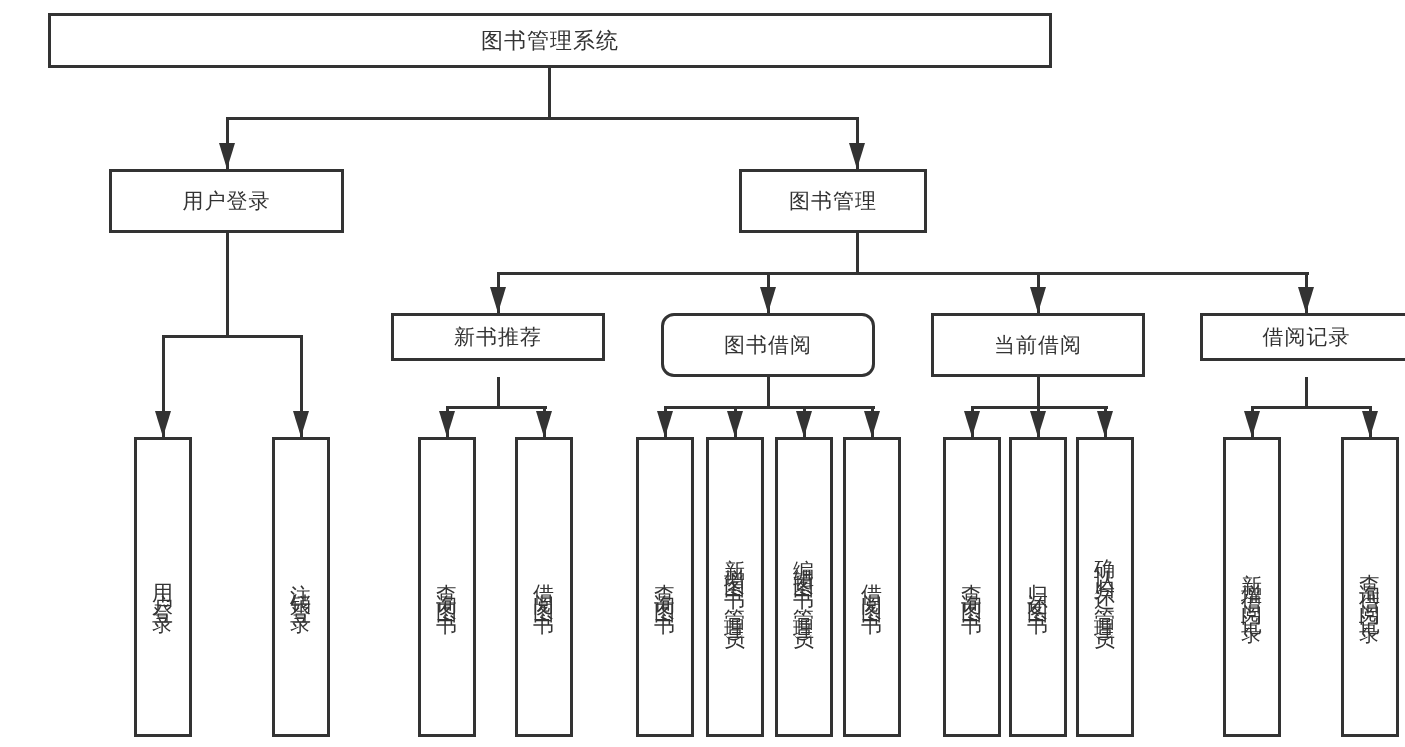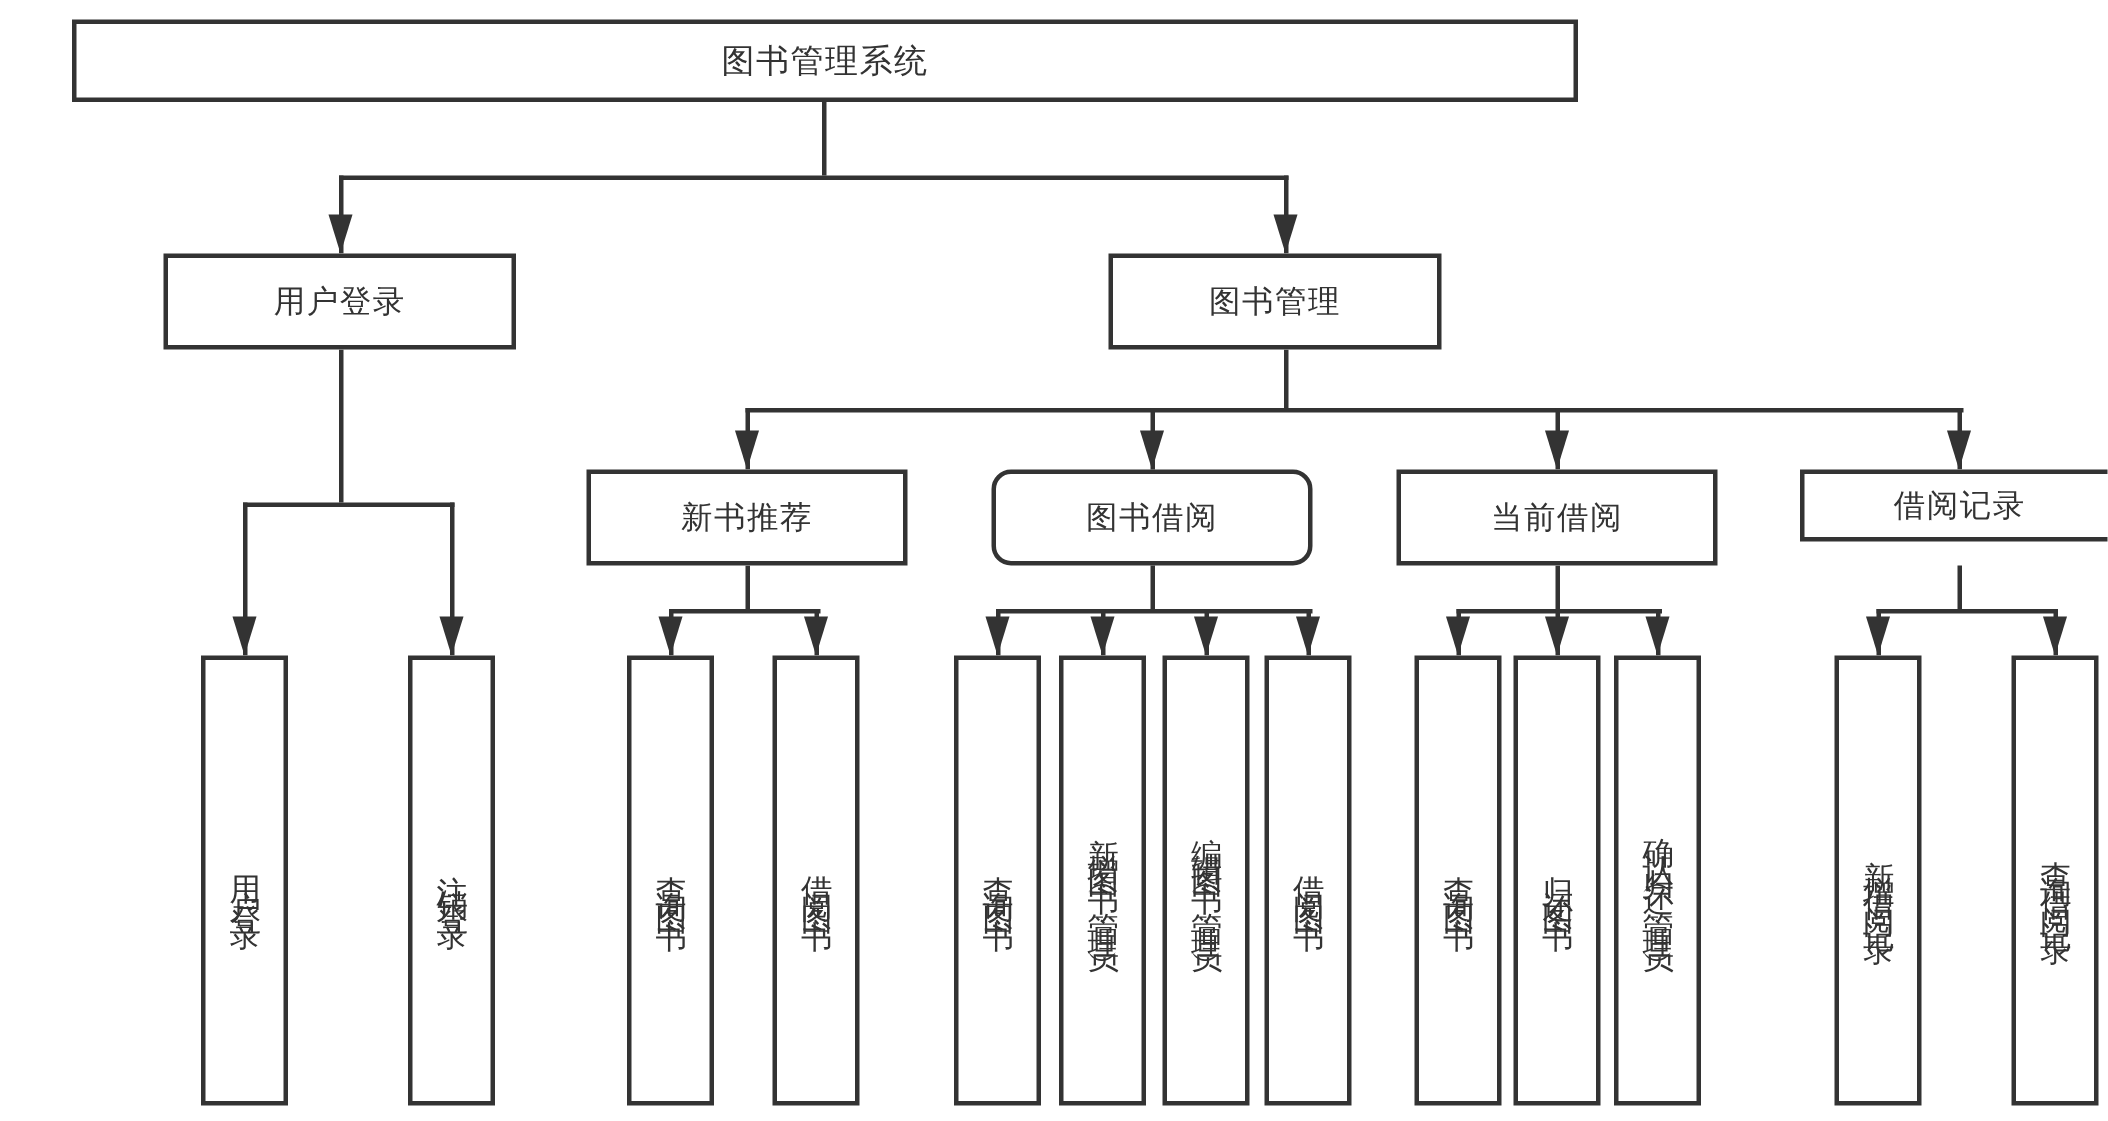--- a/index.html
+++ b/index.html
@@ -113,23 +113,23 @@
   <div class="vl" style="left:1277px; top:377px; height:29px;"></div>
   <div class="hl" style="left:1223px; top:406px; width:121px;"></div>
   <div class="vl" style="left:1223px; top:406px; height:31px;"></div>
   <div class="vl" style="left:1341px; top:406px; height:31px;"></div>
   <div class="arrow" style="left:1216px; top:411px;"></div>
   <div class="arrow" style="left:1334px; top:411px;"></div>
 
   <div class="box h-label root-label" style="left:20px; top:13px; width:1004px; height:55px;">图书管理系统</div>
 
   <div class="box h-label" style="left:81px; top:169px; width:235px; height:64px;">用户登录</div>
-  <div class="box h-label" style="left:711px; top:169px; width:222px; height:64px;">图书管理</div>
+  <div class="box h-label" style="left:711px; top:169px; width:188px; height:64px;">图书管理</div>
 
-  <div class="box h-label" style="left:363px; top:313px; width:214px; height:64px;">新书推荐</div>
+  <div class="box h-label" style="left:363px; top:313px; width:214px; height:48px;">新书推荐</div>
   <div class="box h-label" style="left:633px; top:313px; width:214px; height:64px;border-radius:13px;">图书借阅</div>
   <div class="box h-label" style="left:903px; top:313px; width:214px; height:64px;">当前借阅</div>
   <div class="box h-label" style="left:1172px; top:313px; width:213px; height:48px;">借阅记录</div>
 
   <div class="box leaf" style="left:106px; top:437px; width:58px; height:300px;">用户登录</div>
   <div class="box leaf" style="left:244px; top:437px; width:58px; height:300px;">注销登录</div>
 
   <div class="box leaf" style="left:390px; top:437px; width:58px; height:300px;">查询图书</div>
   <div class="box leaf" style="left:487px; top:437px; width:58px; height:300px;">借阅图书</div>
 

